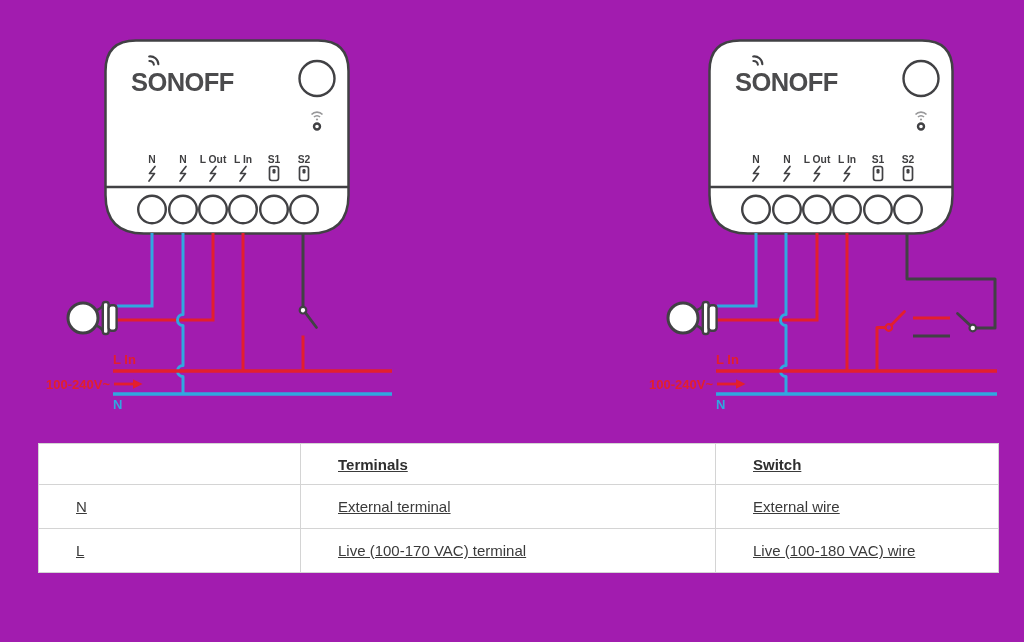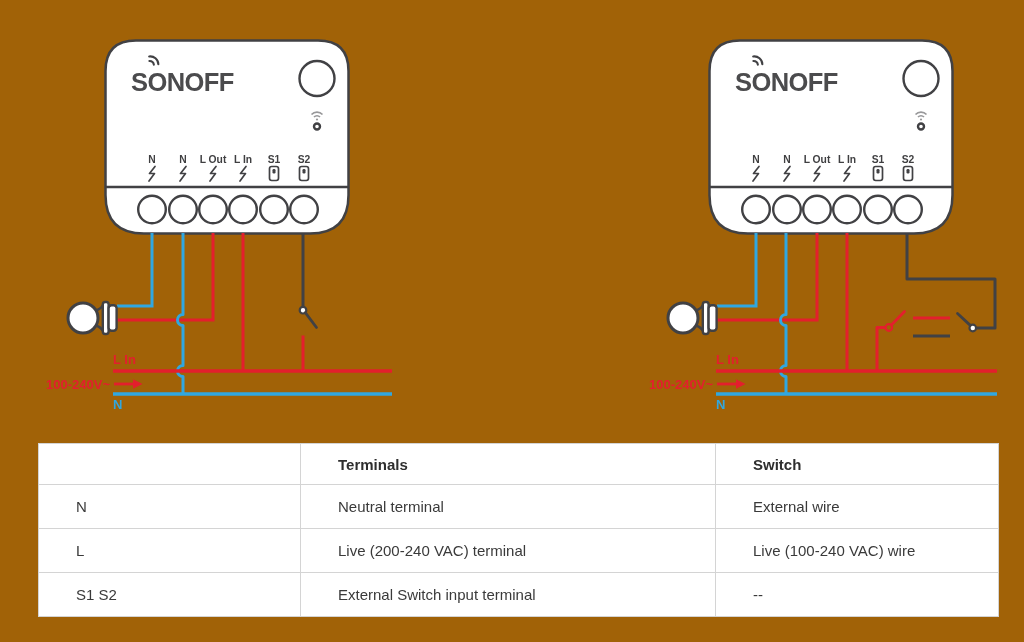--- a/index.html
+++ b/index.html
@@ -1,30 +1,30 @@
 <!DOCTYPE html>
 <html><head>
 <meta charset="utf-8">
 <style>
   html,body{margin:0;padding:0;background:#ffffff;}
-  #screen{position:relative;width:1024px;height:642px;background:#a16207;overflow:hidden;
+  #screen{position:relative;width:1024px;height:642px;background:#a21caf;overflow:hidden;
           font-family:"Liberation Sans",sans-serif;}
   svg{position:absolute;left:0;top:0;font-family:"Liberation Sans",sans-serif;}
   .outline{stroke:#414144;fill:#ffffff;}
   .dark{stroke:#414144;fill:none;}
   .wire-blue{stroke:#30a7e0;fill:none;}
   .wire-red{stroke:#e31f2d;fill:none;}
   .wire-dark{stroke:#414144;fill:none;}
   .lbl-red{fill:#e31f2d;font-weight:bold;font-size:13px;}
   .lbl-blue{fill:#30a7e0;font-weight:bold;font-size:13px;}
   .term-lbl{fill:#3f3f41;font-weight:bold;font-size:10.3px;text-anchor:middle;}
   .logo-text{fill:#4b4b4d;font-weight:bold;font-size:25.5px;letter-spacing:-0.6px;}
   .gray{stroke:#98989a;fill:none;}
   .spec-table{position:absolute;left:38px;top:443px;width:961px;border-collapse:collapse;
-              table-layout:fixed;font-size:15px;color:#3a3a3a;}
+              table-layout:fixed;font-size:15px;color:#3a3a3a;text-decoration:underline;}
   .spec-table th,.spec-table td{border:1px solid #d4d4d4;padding:0 8px 0 37px;text-align:left;
               vertical-align:middle;background:#ffffff;}
   .spec-table th{font-weight:bold;color:#2e2e2e;height:40px;}
   .spec-table td{height:43px;font-weight:normal;}
   .c1{width:216px}.c2{width:369px}
 </style>
 </head>
 <body>
 
 <div id="screen">
@@ -180,29 +180,24 @@
     <thead>
       <tr>
         <th class="c1"></th>
         <th class="c2">Terminals</th>
         <th>Switch</th>
       </tr>
     </thead>
     <tbody>
       <tr>
         <td>N</td>
-        <td>Neutral terminal</td>
+        <td>External terminal</td>
         <td>External wire</td>
       </tr>
       <tr>
         <td>L</td>
-        <td>Live (200-240 VAC) terminal</td>
-        <td>Live (100-240 VAC) wire</td>
-      </tr>
-      <tr>
-        <td>S1 S2</td>
-        <td>External Switch input terminal</td>
-        <td>--</td>
+        <td>Live (100-170 VAC) terminal</td>
+        <td>Live (100-180 VAC) wire</td>
       </tr>
     </tbody>
   </table>
 
 </div>
 
 </body></html>

